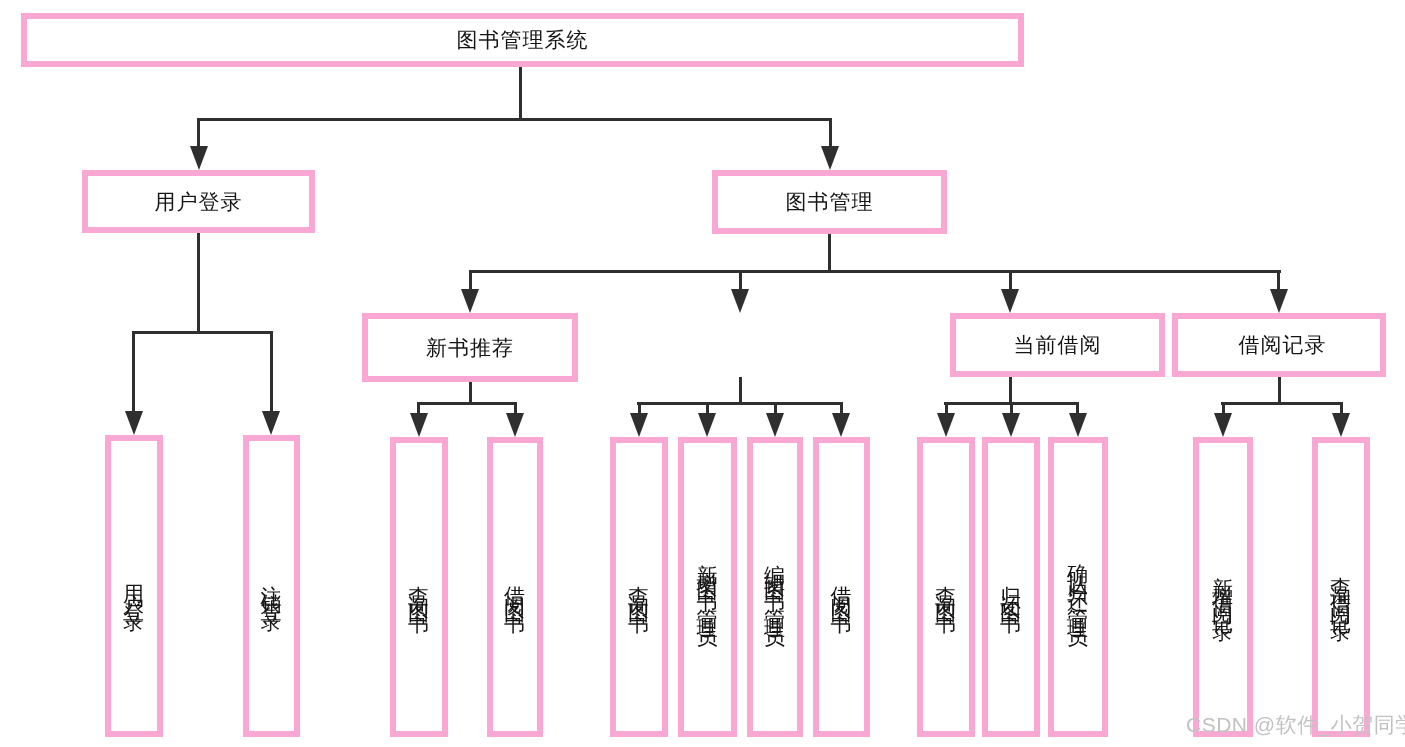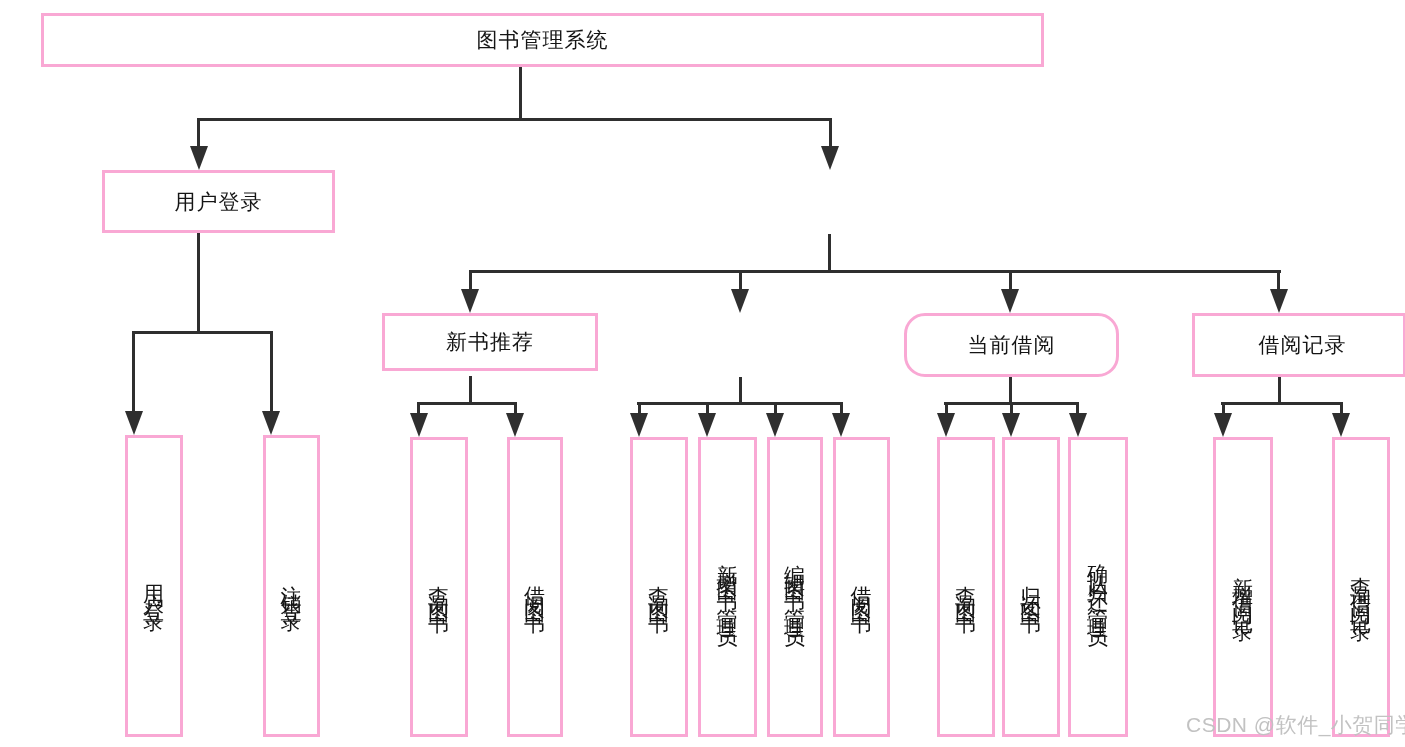--- a/index.html
+++ b/index.html
@@ -6,30 +6,29 @@
   #canvas{
     position:relative;
     width:1405px;height:747px;
     background:#ffffff;
     font-family:"Liberation Sans","DejaVu Sans",sans-serif;
     overflow:hidden;
   }
   .box{
     position:absolute;
     box-sizing:border-box;
-    border:3px solid #f9a8d4;
+    border:6px solid #f9a8d4;
     background:#ffffff;
     display:flex;
     align-items:center;
     justify-content:center;
     font-size:21px;
     color:#151515;
     letter-spacing:1px;
     z-index:2;
-    margin-left:20px;
   }
   .vbox{
     writing-mode:vertical-rl;
     text-orientation:mixed;
     letter-spacing:9px;
     line-height:1;
   }
   .line{
     position:absolute;
     background:#2f2f2f;
@@ -64,20 +63,21 @@
     <div class="line" style="left:519px;top:67px;width:3px;height:53px;"></div>
     <div class="line" style="left:197px;top:118px;width:635px;height:3px;"></div>
     <div class="line" style="left:197px;top:118px;width:3px;height:28px;"></div>
     <div class="arrow" style="left:190px;top:146px;"></div>
     <div class="line" style="left:829px;top:118px;width:3px;height:28px;"></div>
     <div class="arrow" style="left:821px;top:146px;"></div>
   </div>
 
   <div class="box" style="left:82px;top:170px;width:233px;height:63px;">用户登录</div>
 
+  <div class="box" style="left:712px;top:170px;width:235px;height:64px;">图书管理</div>
 
   <div>
     <div class="line" style="left:197px;top:233px;width:3px;height:100px;"></div>
     <div class="line" style="left:132px;top:331px;width:141px;height:3px;"></div>
     <div class="line" style="left:132px;top:331px;width:3px;height:80px;"></div>
     <div class="arrow" style="left:125px;top:411px;"></div>
     <div class="line" style="left:270px;top:331px;width:3px;height:80px;"></div>
     <div class="arrow" style="left:262px;top:411px;"></div>
   </div>
 
@@ -87,24 +87,24 @@
     <div class="line" style="left:469px;top:270px;width:3px;height:22px;"></div>
     <div class="arrow" style="left:461px;top:289px;"></div>
     <div class="line" style="left:739px;top:270px;width:3px;height:22px;"></div>
     <div class="arrow" style="left:731px;top:289px;"></div>
     <div class="line" style="left:1009px;top:270px;width:3px;height:22px;"></div>
     <div class="arrow" style="left:1001px;top:289px;"></div>
     <div class="line" style="left:1277px;top:270px;width:3px;height:22px;"></div>
     <div class="arrow" style="left:1270px;top:289px;"></div>
   </div>
 
-  <div class="box" style="left:362px;top:313px;width:216px;height:58px;font-family:Liberation Serif, serif;">新书推荐</div>
+  <div class="box" style="left:362px;top:313px;width:216px;height:69px;font-family:Liberation Serif, serif;">新书推荐</div>
 
 
-  <div class="box" style="left:884px;top:313px;width:215px;height:64px;border-radius:21px;">当前借阅</div>
+  <div class="box" style="left:950px;top:313px;width:215px;height:64px;">当前借阅</div>
 
   <div class="box" style="left:1172px;top:313px;width:214px;height:64px;padding-left:7px;">借阅记录</div>
 
   <div>
     <div class="line" style="left:469px;top:376px;width:3px;height:28px;"></div>
     <div class="line" style="left:417px;top:402px;width:100px;height:3px;"></div>
     <div class="line" style="left:417px;top:402px;width:3px;height:13px;"></div>
     <div class="arrow" style="left:410px;top:413px;"></div>
     <div class="line" style="left:514px;top:402px;width:3px;height:13px;"></div>
     <div class="arrow" style="left:506px;top:413px;"></div>

